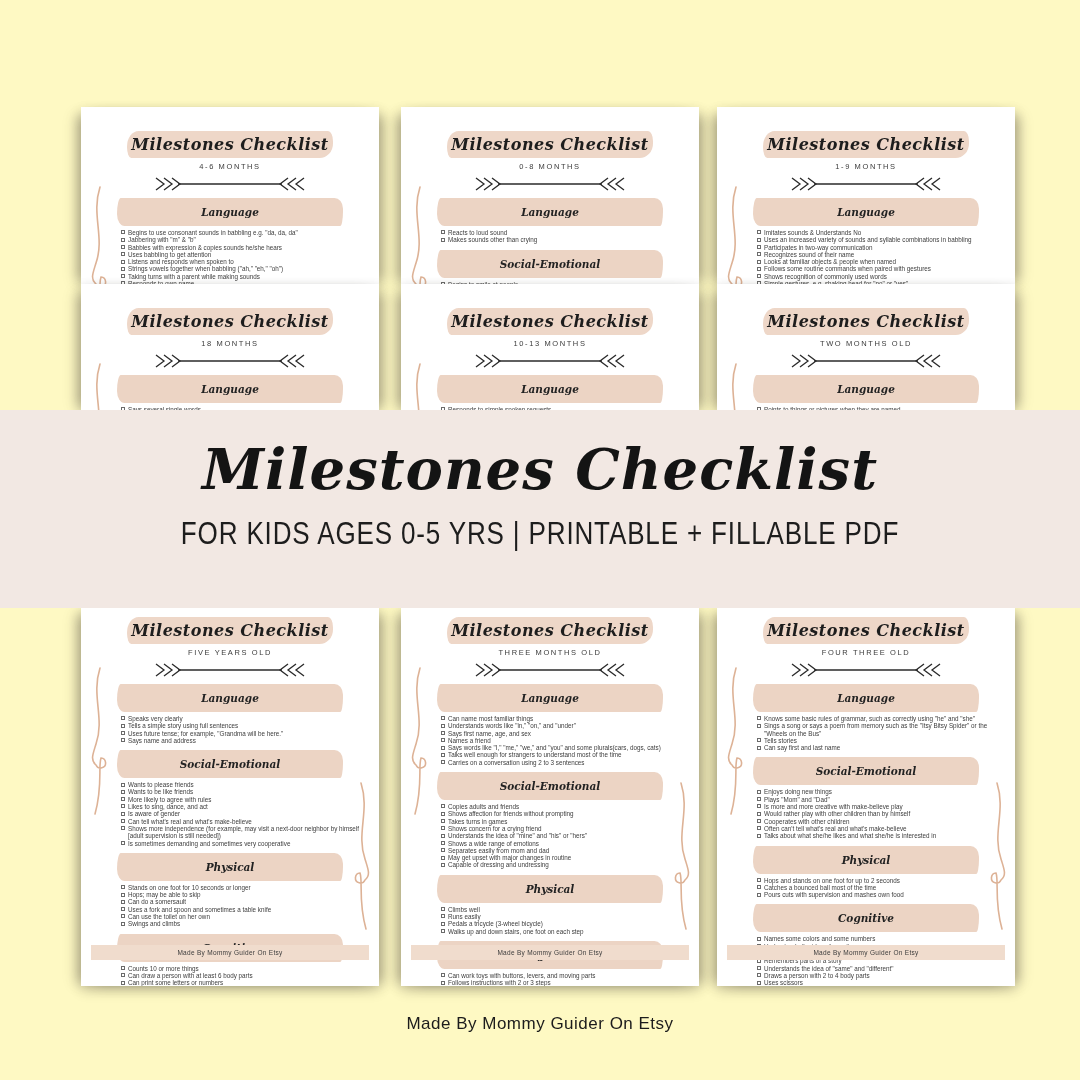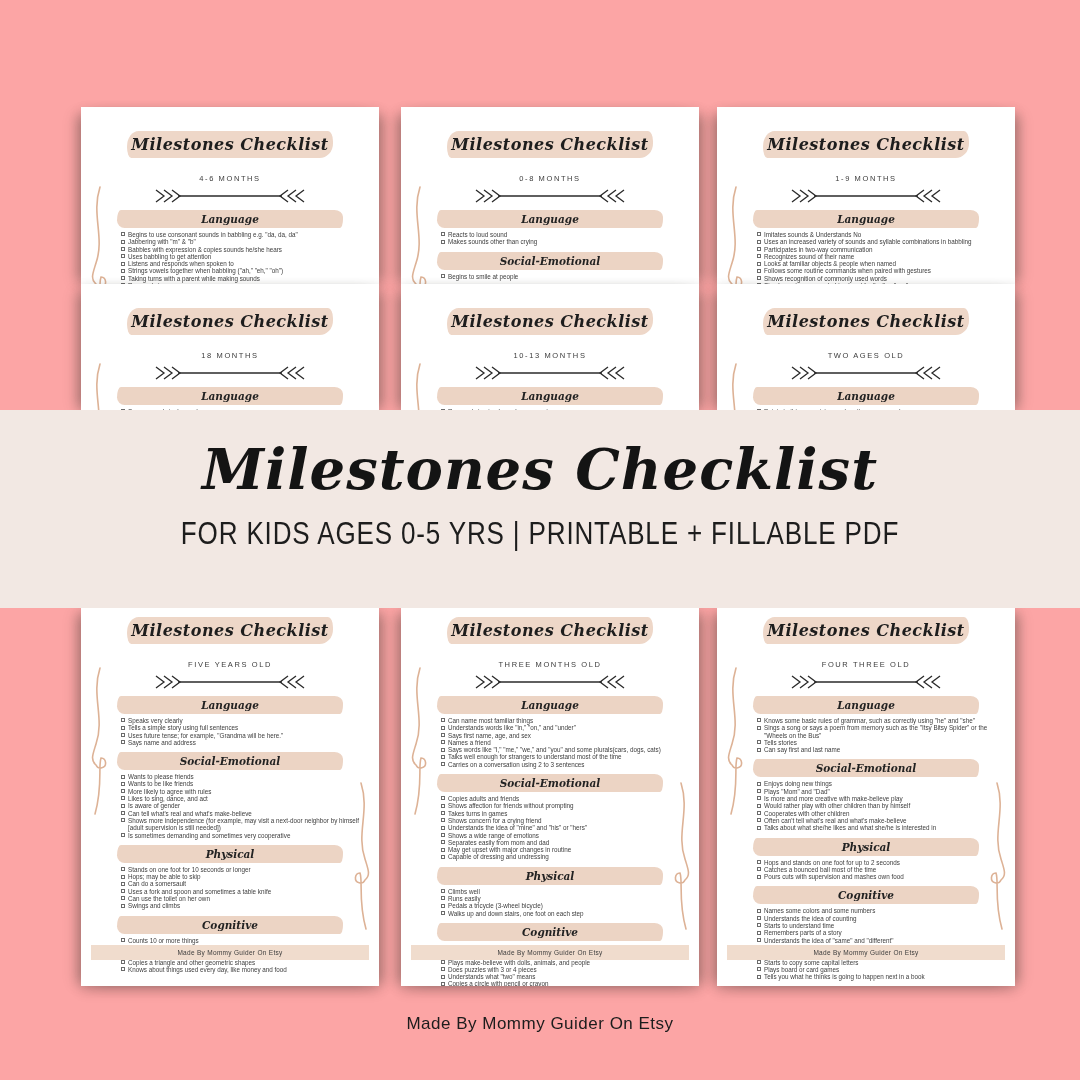--- a/index.html
+++ b/index.html
@@ -1,33 +1,33 @@
 <!DOCTYPE html>
 <html><head>
 <meta charset="utf-8">
 <style>
   html,body{margin:0;padding:0;background:#e9e8e5;}
-  .stage{position:relative;width:1080px;height:1080px;background:#fca5a5;overflow:hidden;
+  .stage{position:relative;width:1080px;height:1080px;background:#fef9c3;overflow:hidden;
          font-family:"Liberation Sans",sans-serif;margin:0 auto;}
   
   .page{position:absolute;width:298px;background:#ffffff;overflow:hidden;
         box-shadow:-10px 3px 12px -6px rgba(70,62,55,.38),10px 3px 12px -6px rgba(70,62,55,.38),0 5px 12px rgba(0,0,0,.16);}
   .row1{top:107px;height:177px;z-index:1;}
   .row2{top:284px;height:126px;z-index:2;}
   .row3{top:606px;height:380px;z-index:2;}
   .col1{left:81px}.col2{left:401px}.col3{left:717px}
   .page-inner{position:relative;padding-top:24px;height:100%;box-sizing:border-box;}
   .row3 .page-inner{padding-top:11px;}
   .title-brush{position:relative;margin:0 auto;width:206px;height:27px;background:#eed7c8;
         border-radius:14px 6px 16px 5px/70% 45% 65% 50%;display:flex;align-items:center;justify-content:center;}
   .page-title{font-family:"DejaVu Serif",serif;font-style:italic;font-weight:bold;
         font-size:16px;color:#1d1d1d;white-space:nowrap;letter-spacing:.5px;}
-  .page-age{margin-top:16px;text-align:center;font-size:7.5px;letter-spacing:1.6px;color:#3b3b3b;}
+  .page-age{margin-top:4px;text-align:center;font-size:7.5px;letter-spacing:1.6px;color:#3b3b3b;}
   .divider{display:block;margin:5px auto 0;}
-  .band{position:relative;margin:6px auto 0;width:76%;height:18px;background:#ecd4c4;
+  .band{position:relative;margin:6px auto 0;width:76%;height:28px;background:#ecd4c4;
         border-radius:4px 9px 3px 8px/60% 40% 55% 45%;display:flex;align-items:center;justify-content:center;}
   .band span{font-family:"DejaVu Serif",serif;font-style:italic;font-weight:bold;
         font-size:10.5px;color:#222;white-space:nowrap;}
   ul.items{list-style:none;margin:3px 0 0;padding:0 16px 0 40px;}
   ul.items li{display:flex;align-items:flex-start;gap:3px;font-size:6.3px;line-height:7.3px;color:#3c3c3c;}
   .cb{flex:none;width:4px;height:4px;border:1px solid #6b6b6b;box-sizing:border-box;margin-top:1.4px;}
   .page-footer{position:absolute;left:10px;right:10px;bottom:26px;height:15px;background:#f0dccd;
         display:flex;align-items:center;justify-content:center;}
   .page-footer span{font-size:6.5px;color:#3c3c3c;letter-spacing:.3px;}
   .flourish{position:absolute;pointer-events:none;}
@@ -268,21 +268,21 @@
       </div>
     </div>
   <div class="page row2 col3">
       <div class="page-inner">
         <div class="flourish left"><svg width="22" height="150" viewBox="0 0 22 150">
  <path d="M13 2 C4 30 18 52 9 78 C6 88 3 94 9 99 a5 5 0 1 0 5 -7 C11 100 16 120 8 148" fill="none" stroke="#ddb296" stroke-width="1.6" stroke-linecap="round"></path>
           </svg></div>
         <div class="title-brush">
           <span class="page-title">Milestones Checklist</span>
         </div>
-        <div class="page-age">TWO AGES OLD</div>
+        <div class="page-age">TWO MONTHS OLD</div>
         <svg class="divider" width="156" height="16" viewBox="0 0 156 16">
  <line x1="26" y1="8" x2="130" y2="8" stroke="#2a2a2a" stroke-width="1.4"></line>
  <path d="M4 2 L12 8 L4 14 M12 2 L20 8 L12 14 M20 2 L28 8 L20 14" fill="none" stroke="#2a2a2a" stroke-width="1.3"></path>
  <path d="M152 2 L144 8 L152 14 M144 2 L136 8 L144 14 M136 2 L128 8 L136 14" fill="none" stroke="#2a2a2a" stroke-width="1.3"></path>
         </svg>
         <div class="band">
           <span>Language</span>
         </div>
         <ul class="items">
           <li>

